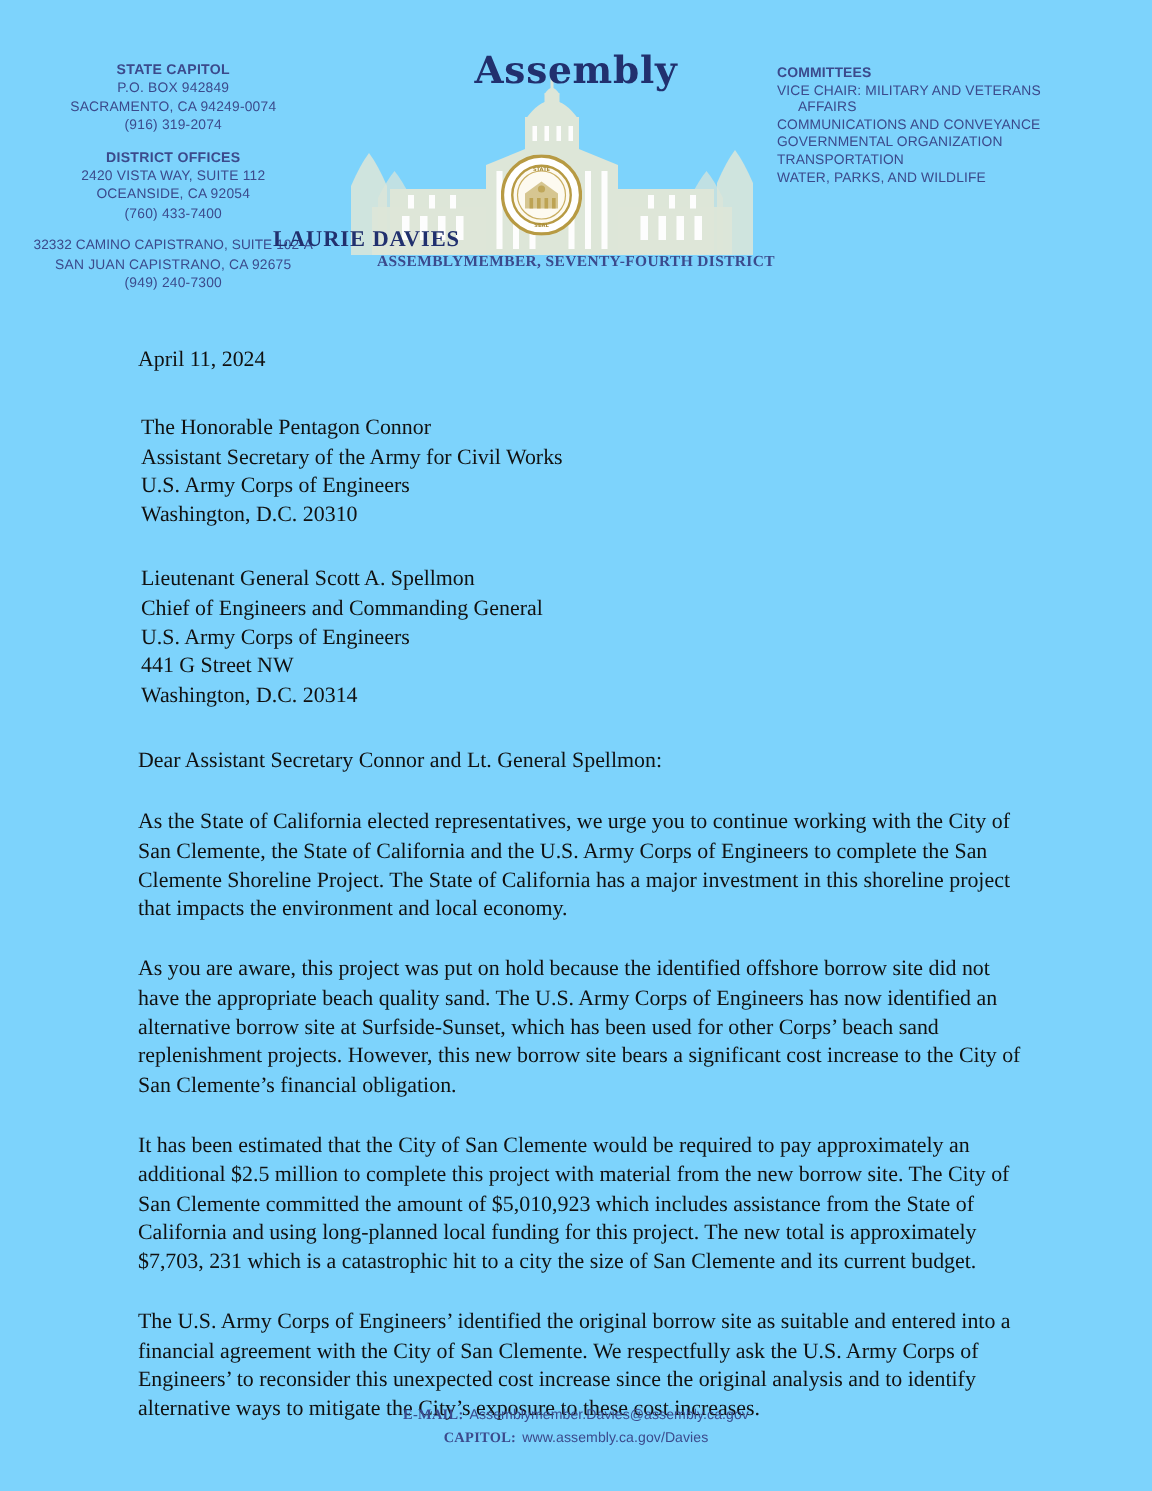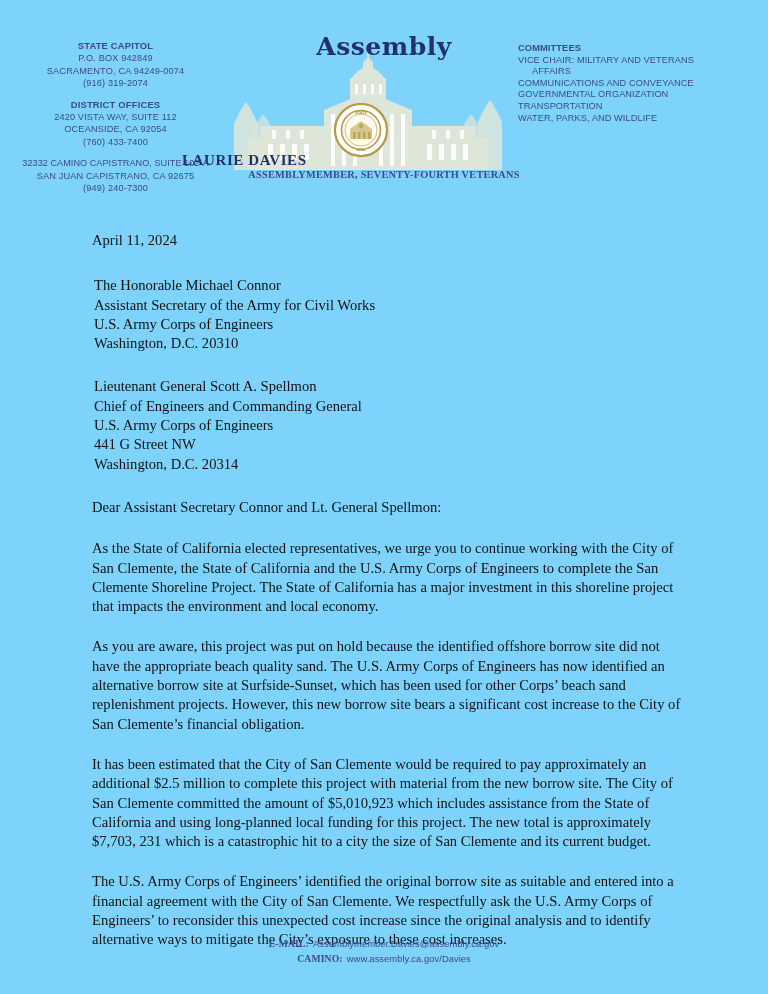--- a/index.html
+++ b/index.html
@@ -308,39 +308,39 @@
         <div class="wide">32332 CAMINO CAPISTRANO, SUITE 102-A</div>
         <div>SAN JUAN CAPISTRANO, CA  92675</div>
         <div>(949) 240-7300</div>
       </div>
     </div>
 
     <div class="lh-center">
       <div class="masthead-line1">Assembly</div>
     </div>
     <div class="member-name">LAURIE DAVIES</div>
-    <div class="member-district">ASSEMBLYMEMBER, SEVENTY-FOURTH VETERANS</div>
+    <div class="member-district">ASSEMBLYMEMBER, SEVENTY-FOURTH DISTRICT</div>
 
     <div class="lh-right">
       <div class="hdg">COMMITTEES</div>
       <div>VICE CHAIR: MILITARY AND VETERANS</div>
       <div class="indent">AFFAIRS</div>
       <div>COMMUNICATIONS AND CONVEYANCE</div>
       <div>GOVERNMENTAL ORGANIZATION</div>
       <div>TRANSPORTATION</div>
       <div>WATER, PARKS, AND WILDLIFE</div>
     </div>
   </div>
 
   <div class="letter-body">
 
     <div class="letter-date">April 11, 2024</div>
 
     <div class="addr-block addr-indent">
-      <span class="l">The Honorable Michael Connor</span>
+      <span class="l">The Honorable Pentagon Connor</span>
       <span class="l">Assistant Secretary of the Army for Civil Works</span>
       <span class="l">U.S. Army Corps of Engineers</span>
       <span class="l">Washington, D.C. 20310</span>
     </div>
 
     <div class="addr-block addr-indent-2">
       <span class="l">Lieutenant General Scott A. Spellmon</span>
       <span class="l">Chief of Engineers and Commanding General</span>
       <span class="l">U.S. Army Corps of Engineers</span>
       <span class="l">441 G Street NW</span>
@@ -354,18 +354,18 @@
     <p class="para">It has been estimated that the City of San Clemente would be required to pay approximately an additional $2.5 million to complete this project with material from the new borrow site. The City of San Clemente committed the amount of $5,010,923 which includes assistance from the State of California and using long-planned local funding for this project. The new total is approximately $7,703, 231 which is a catastrophic hit to a city the size of San Clemente and its current budget.</p>
     <p class="para">The U.S. Army Corps of Engineers’ identified the original borrow site as suitable and entered into a financial agreement with the City of San Clemente.  We respectfully ask the U.S. Army Corps of Engineers’ to reconsider this unexpected cost increase since the original analysis and to identify alternative ways to mitigate the City’s exposure to these cost increases.</p>
   </div>
 
   <div class="footer">
     <div>
       <span class="lbl">E-MAIL:</span>
       <span class="val">Assemblymember.Davies@assembly.ca.gov</span>
     </div>
     <div>
-      <span class="lbl">CAMINO:</span>
+      <span class="lbl">CAPITOL:</span>
       <span class="val">www.assembly.ca.gov/Davies</span>
     </div>
   </div>
 
 </div>
 
 </body></html>

